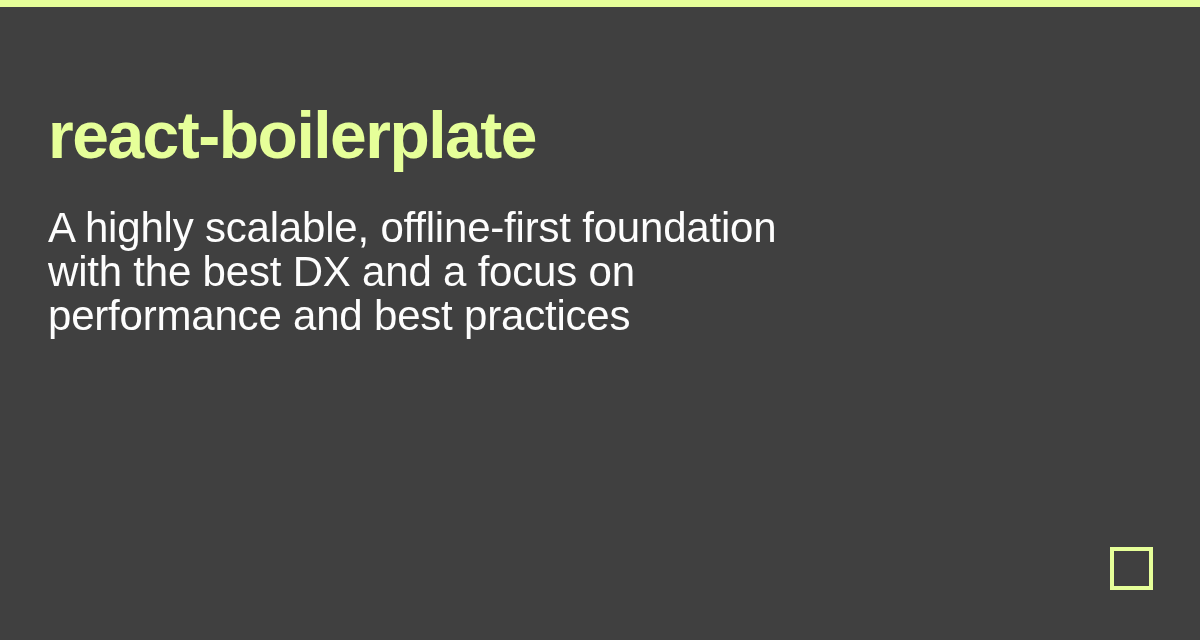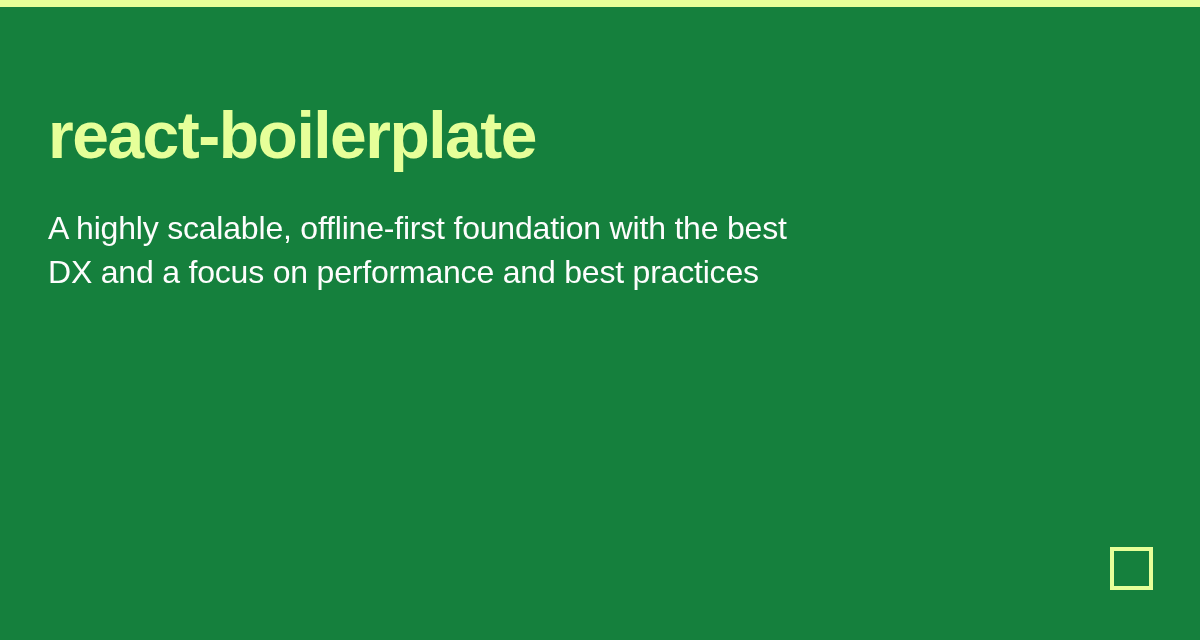--- a/index.html
+++ b/index.html
@@ -12,21 +12,21 @@
     height: 640px;
     background: #161616;
     font-family: "Liberation Sans", sans-serif;
     overflow: hidden;
   }
 
   .card {
     position: relative;
     width: 1200px;
     height: 640px;
-    background: #15803d;
+    background: #404040;
     box-sizing: border-box;
     overflow: hidden;
   }
 
   .accent-bar {
     position: absolute;
     top: 0;
     left: 0;
     width: 1200px;
     height: 7px;
@@ -48,21 +48,21 @@
     font-weight: 700;
     letter-spacing: -1.5px;
     color: #e6ff99;
     white-space: nowrap;
   }
 
   .project-description {
     margin: 0;
     padding-top: 31px;
     font-family: "Liberation Sans", sans-serif;
-    font-size: 32px;
+    font-size: 42px;
     line-height: 44px;
     font-weight: 400;
     letter-spacing: -0.2px;
     color: #fdfdfd;
     max-width: 740px;
   }
 
   .mark {
     position: absolute;
     left: 1110px;

